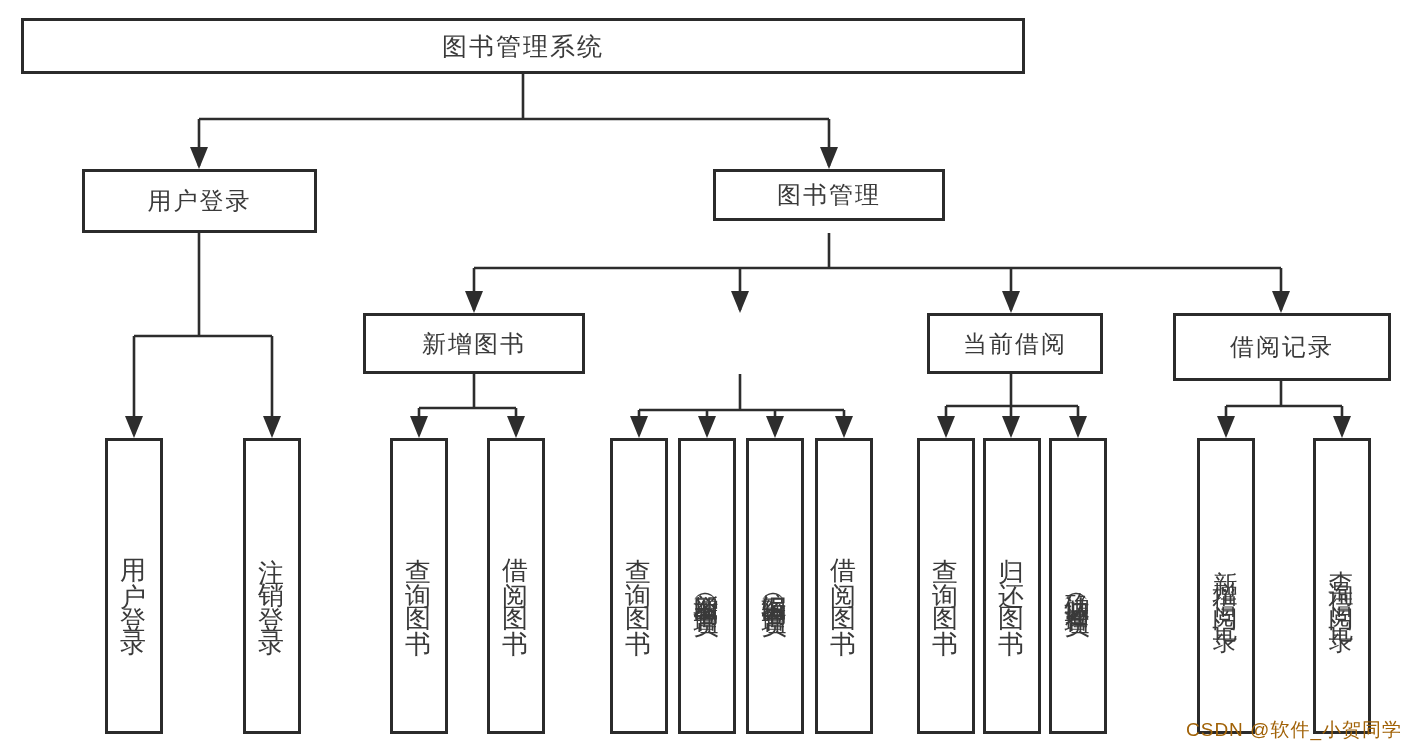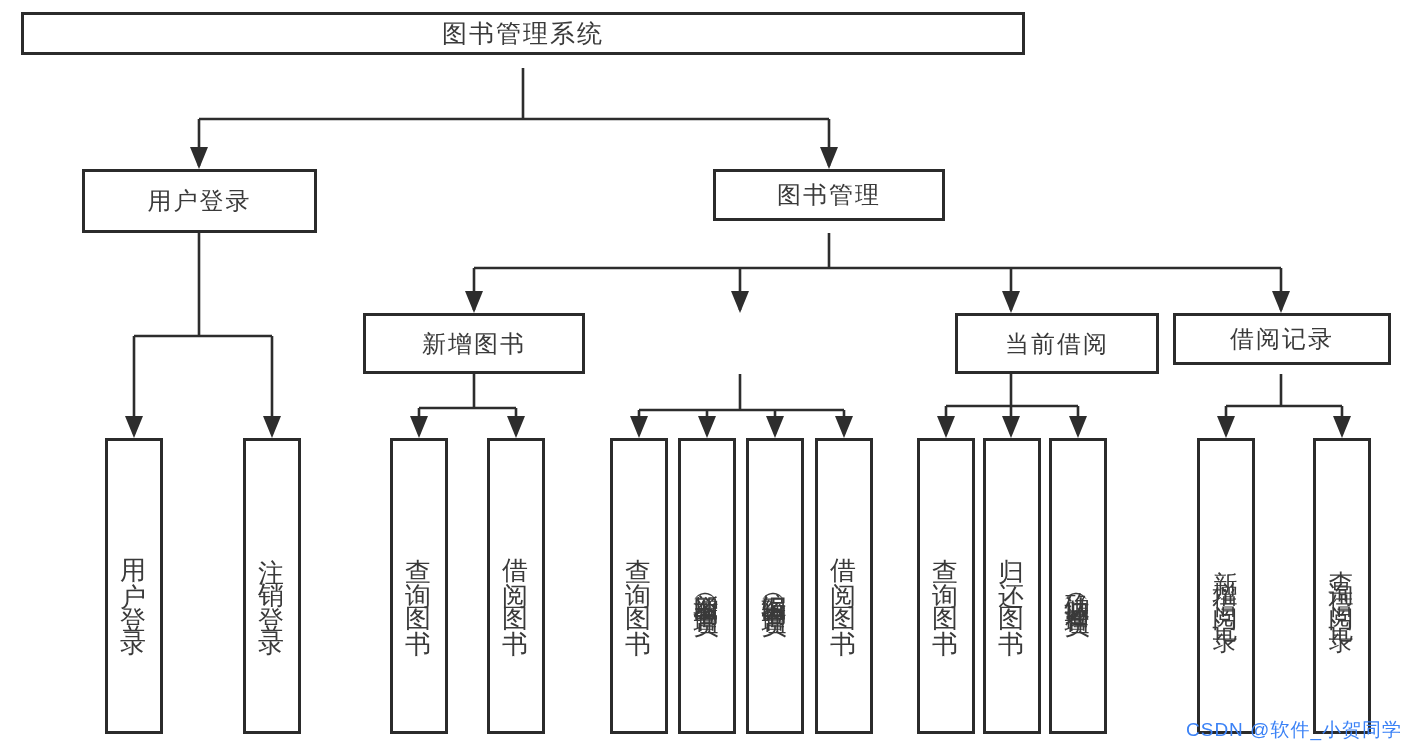--- a/index.html
+++ b/index.html
@@ -61,21 +61,21 @@
     white-space: nowrap;
   }
   .ls4 span { letter-spacing: 24px; }
   .ls6 span { letter-spacing: 12px; font-size: 25px; }
   .ls9 span { letter-spacing: 3px;  font-size: 25px; }
   .watermark {
     position: absolute;
     left: 1186px;
     top: 717px;
     font-size: 19px;
-    color: #3b82f6;
+    color: #a16207;
     letter-spacing: 1px;
     white-space: nowrap;
     z-index: 5;
   }
 </style>
 </head>
 <body>
 
 <div class="stage">
 
@@ -122,28 +122,28 @@
       <polygon points="1069,416 1087,416 1078,438"></polygon>
     </g>
 
     <g>
       <path d="M1281 374 V406 M1226 406 H1342 M1226 406 V434 M1342 406 V434"></path>
       <polygon points="1217,416 1235,416 1226,438"></polygon>
       <polygon points="1333,416 1351,416 1342,438"></polygon>
     </g>
   </svg>
 
-  <div class="box hbox root" style="left:21px; top:12px; width:1004px; height:43px;">图书管理系统</div>
+  <div class="box hbox root" style="left:21px; top:18px; width:1004px; height:56px;">图书管理系统</div>
 
   <div class="box hbox" style="left:82px; top:169px; width:235px; height:64px;">用户登录</div>
   <div class="box hbox" style="left:713px; top:169px; width:232px; height:52px;">图书管理</div>
 
   <div class="box hbox" style="left:363px; top:313px; width:222px; height:61px;">新增图书</div>
-  <div class="box hbox" style="left:955px; top:313px; width:204px; height:61px;">当前借阅</div>
-  <div class="box hbox" style="left:1173px; top:313px; width:218px; height:52px;">借阅记录</div>
+  <div class="box hbox" style="left:927px; top:313px; width:176px; height:61px;">当前借阅</div>
+  <div class="box hbox" style="left:1173px; top:313px; width:218px; height:68px;">借阅记录</div>
 
   <div class="box vbox ls4" style="left:105px;">
     <span>用户登录</span>
   </div>
   <div class="box vbox ls4" style="left:243px;">
     <span>注销登录</span>
   </div>
 
   <div class="box vbox ls4" style="left:390px;">
     <span>查询图书</span>

